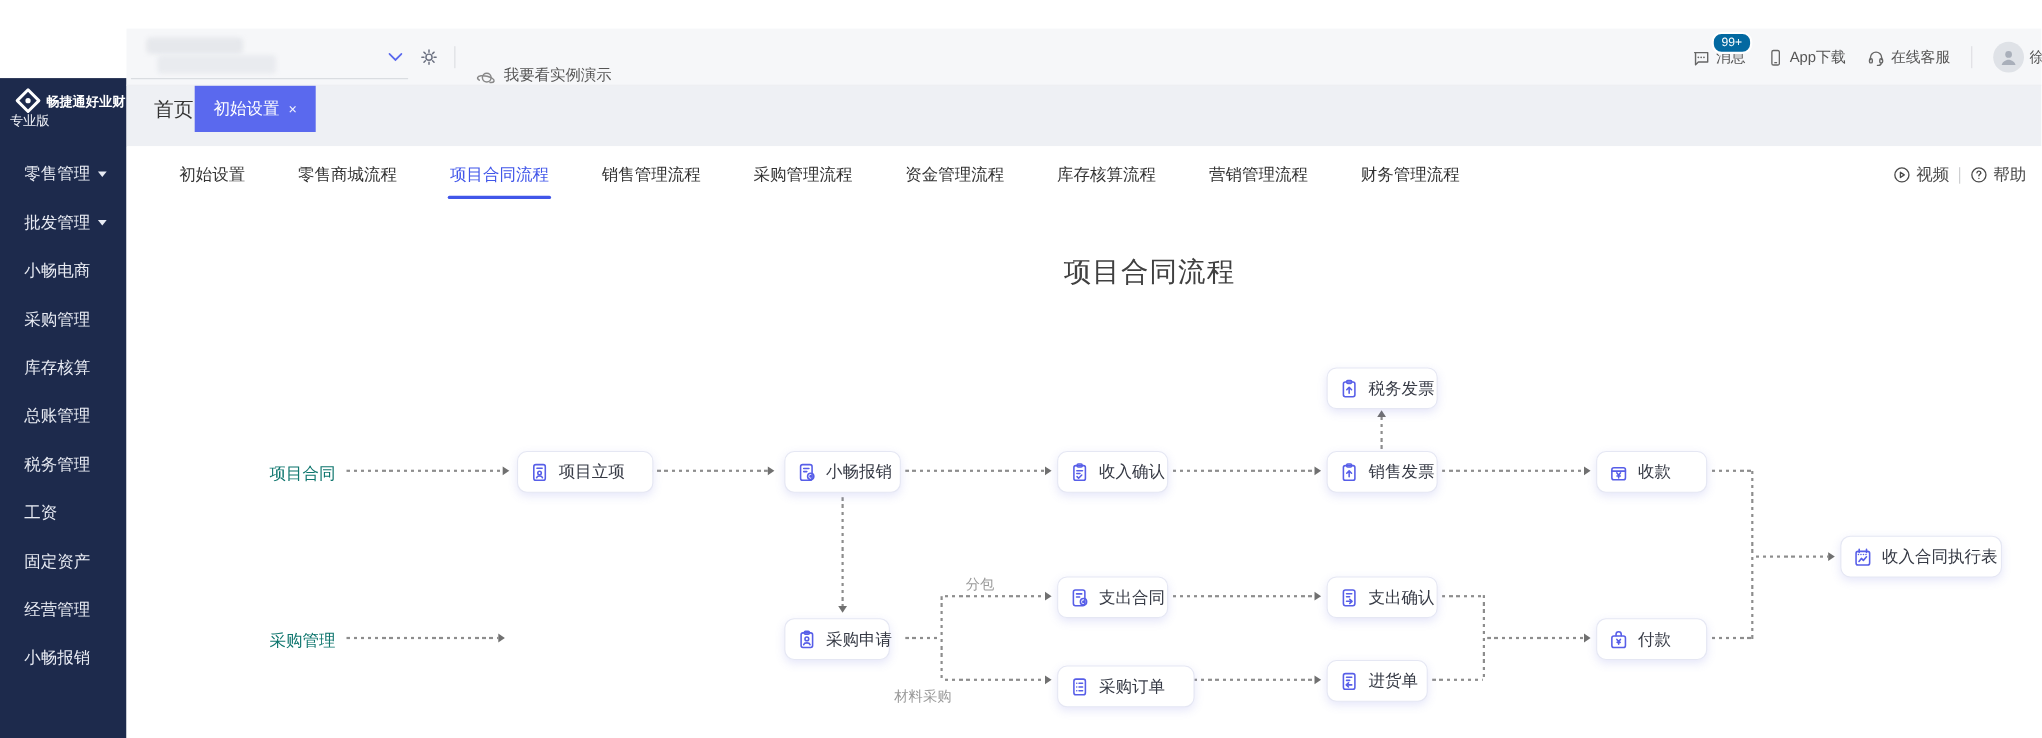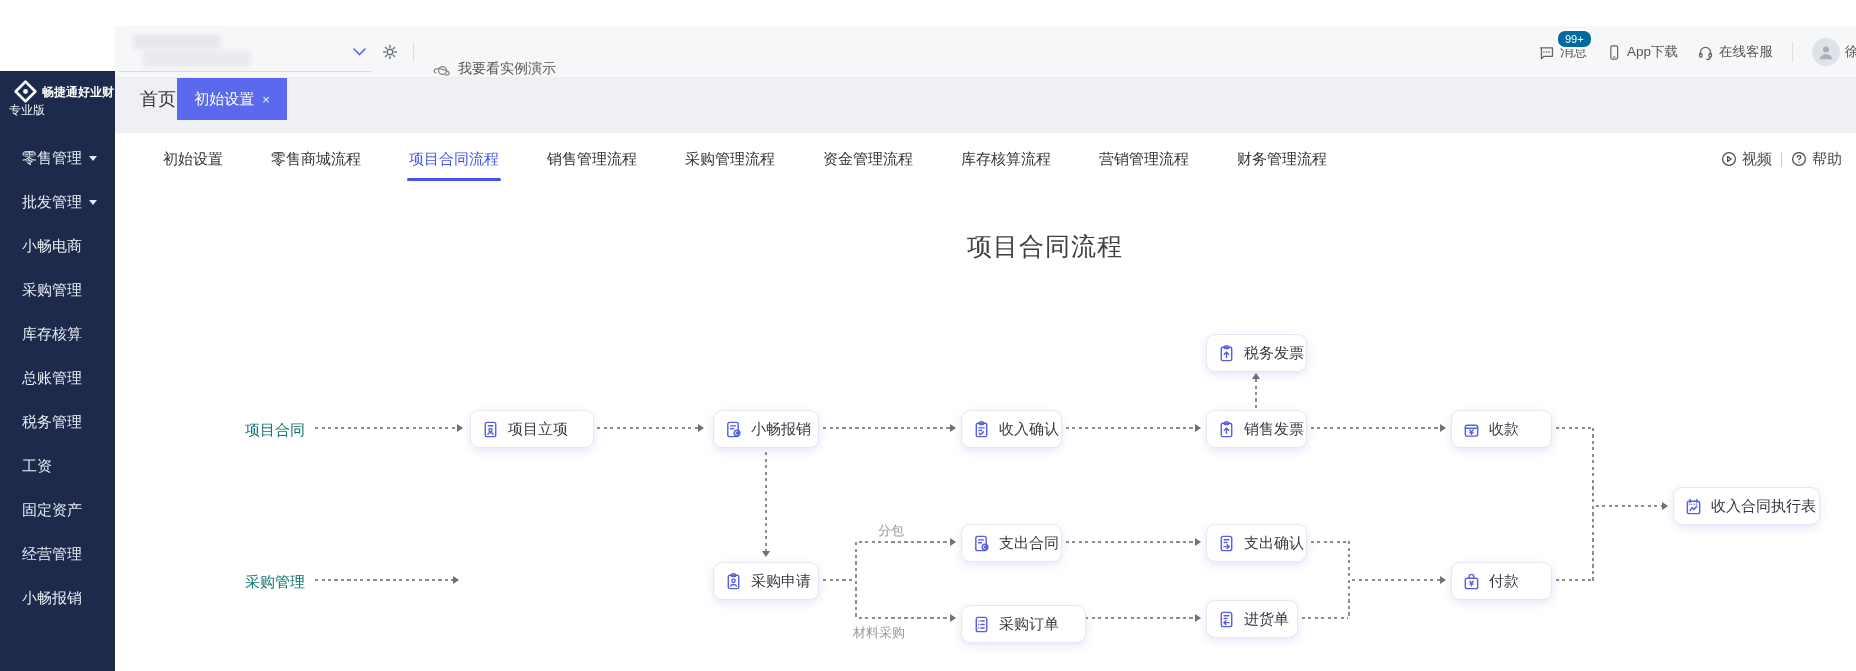--- a/index.html
+++ b/index.html
@@ -286,21 +286,21 @@
       </span>
     </div>
   </div>
 
   <h1 class="fc-title">项目合同流程</h1>
 
   <div class="rowlab" style="left:130px; top:288px">项目合同</div>
   <div class="rowlab" style="left:130px; top:440px">采购管理</div>
 
   <div class="branchlab" style="left:763px; top:389px">分包</div>
-  <div class="branchlab" style="left:738px; top:491px">材料采购</div>
+  <div class="branchlab" style="left:698px; top:491px">材料采购</div>
 
   <div class="hdash" style="left:200px; top:294px; width:142px"></div>
     <i class="ar-r" style="left:342px; top:291px"></i>
   <div class="hdash" style="left:463px; top:294px; width:120px"></div>
     <i class="ar-r" style="left:583px; top:291px"></i>
   <div class="hdash" style="left:708px; top:294px; width:127px"></div>
     <i class="ar-r" style="left:835px; top:291px"></i>
   <div class="hdash" style="left:951px; top:294px; width:129px"></div>
     <i class="ar-r" style="left:1080px; top:291px"></i>
   <div class="hdash" style="left:1196px; top:294px; width:129px"></div>
@@ -374,21 +374,21 @@
         <use href="#i-money-receive"></use>
       </svg>
     <span>收款</span>
   </div>
   <div class="fnode" style="left:1558px; top:354px; width:147px">
     <svg class="nicon lineicon" stroke="#575ee8">
         <use href="#i-calendar-chart"></use>
       </svg>
     <span>收入合同执行表</span>
   </div>
-  <div class="fnode" style="left:598px; top:429px; width:106px">
+  <div class="fnode" style="left:598px; top:429px; width:96px">
     <svg class="nicon lineicon" stroke="#575ee8">
         <use href="#i-clipboard-person"></use>
       </svg>
     <span>采购申请</span>
   </div>
   <div class="fnode" style="left:846px; top:391px; width:101px">
     <svg class="nicon lineicon" stroke="#575ee8">
         <use href="#i-doc-gear"></use>
       </svg>
     <span>支出合同</span>

